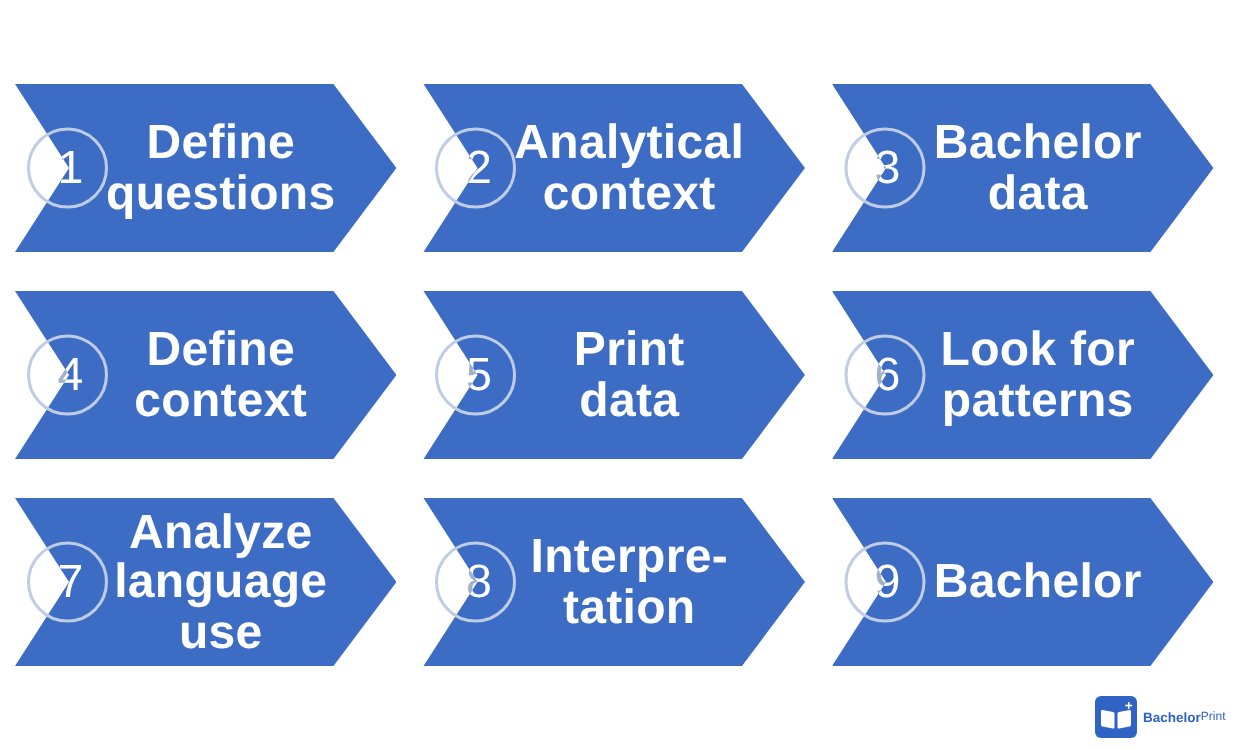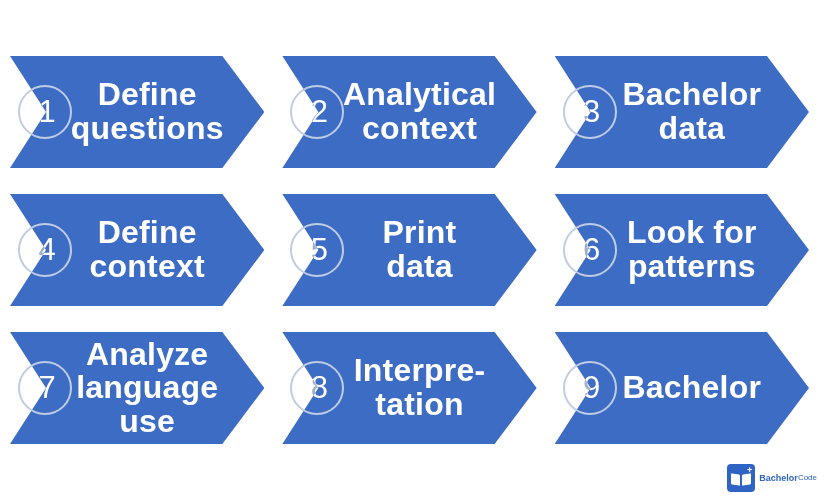--- a/index.html
+++ b/index.html
@@ -232,16 +232,16 @@
 </div>
 
   <div class="logo">
     <div class="logo-icon">
       <span class="page-l"></span>
       <span class="page-r"></span>
       <span class="plus">+</span>
     </div>
     <div class="logo-text">
       <span class="l1">Bachelor</span>
-      <span class="l2">Code</span>
+      <span class="l2">Print</span>
     </div>
   </div>
 </div>
 
 </body></html>

